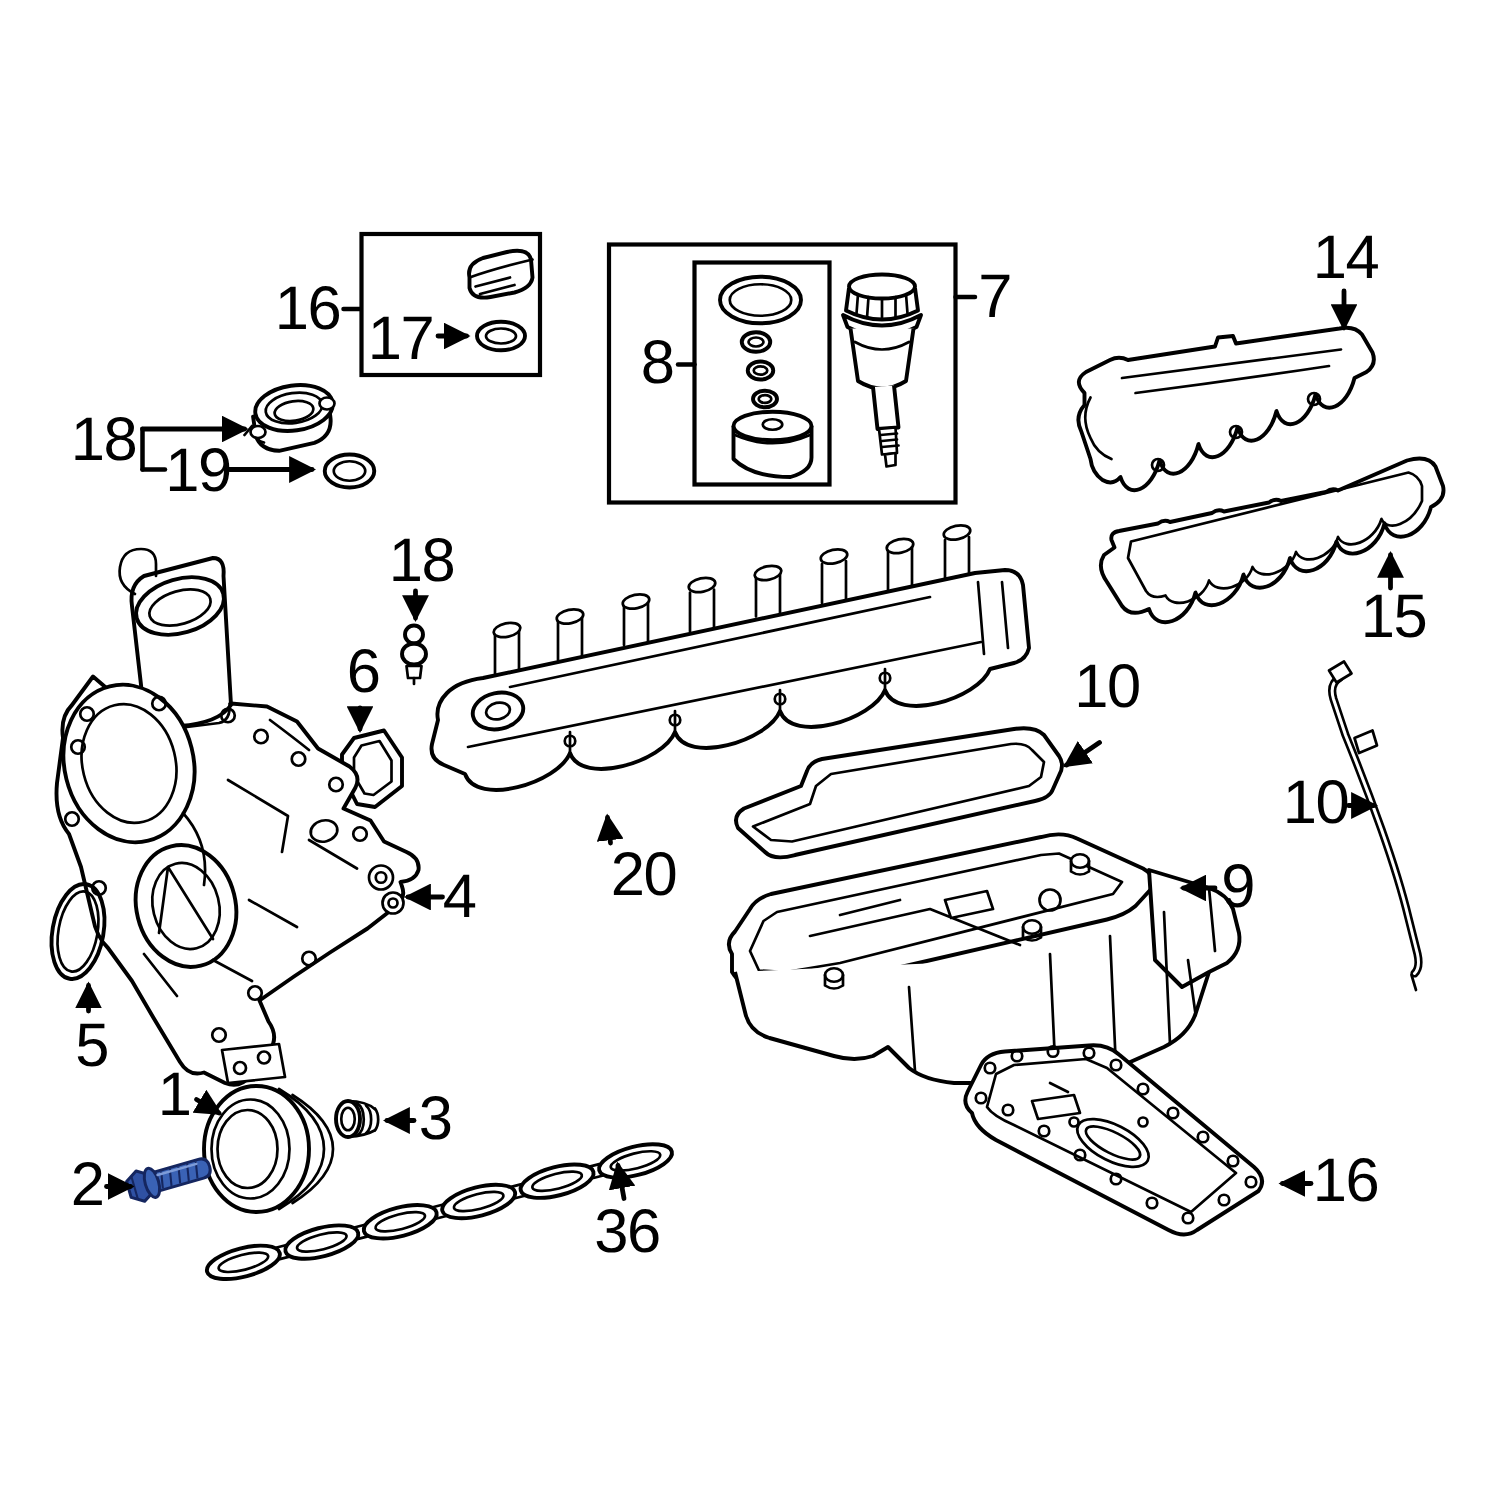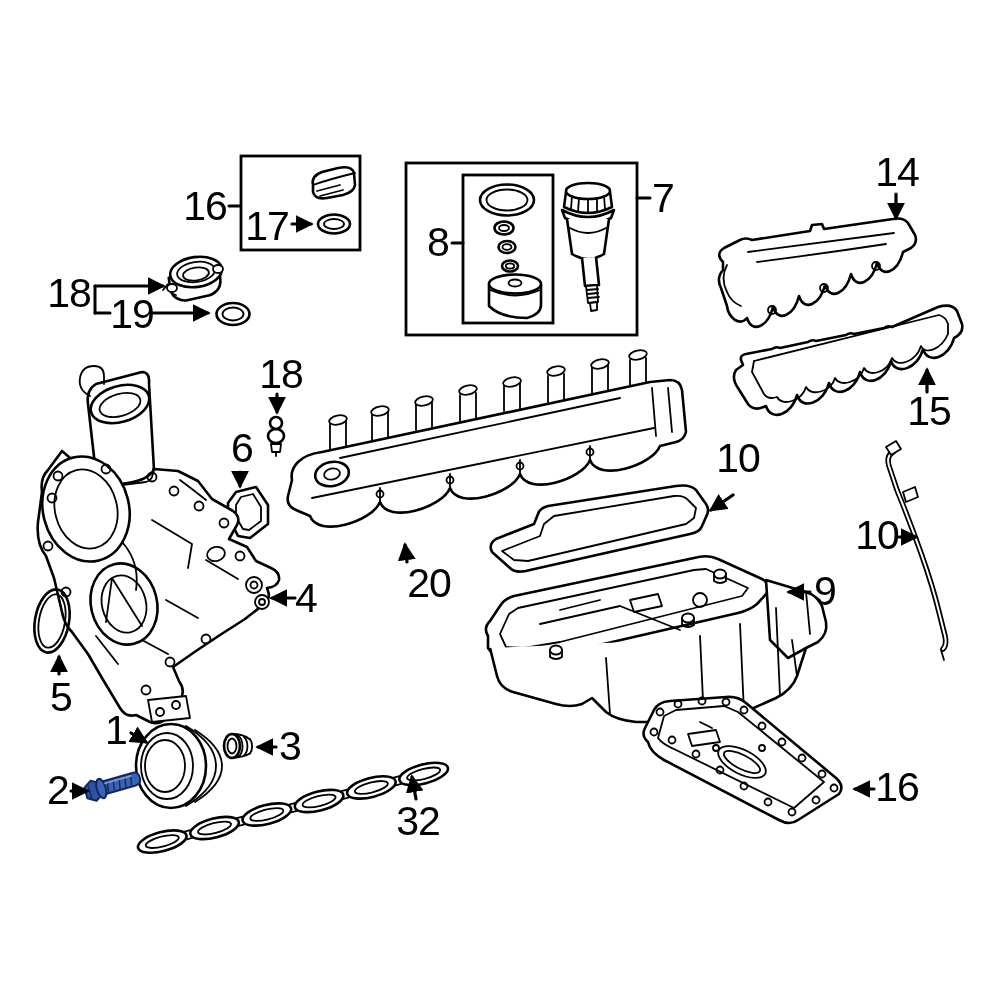--- a/index.html
+++ b/index.html
@@ -325,15 +325,15 @@
 <div class="callout" style="left:897px;top:787px">16</div>
 <div class="callout" style="left:877px;top:535px">10</div>
 <div class="callout" style="left:281px;top:374px">18</div>
 <div class="callout" style="left:897px;top:172px">14</div>
 <div class="callout" style="left:929px;top:411px">15</div>
 <div class="callout" style="left:205px;top:206px">16</div>
 <div class="callout" style="left:267px;top:226px">17</div>
 <div class="callout" style="left:69px;top:293px">18</div>
 <div class="callout" style="left:132px;top:314px">19</div>
 <div class="callout" style="left:429px;top:583px">20</div>
-<div class="callout" style="left:418px;top:821px">32</div>
+<div class="callout" style="left:418px;top:821px">36</div>
 
 </div>
 
 </body></html>

